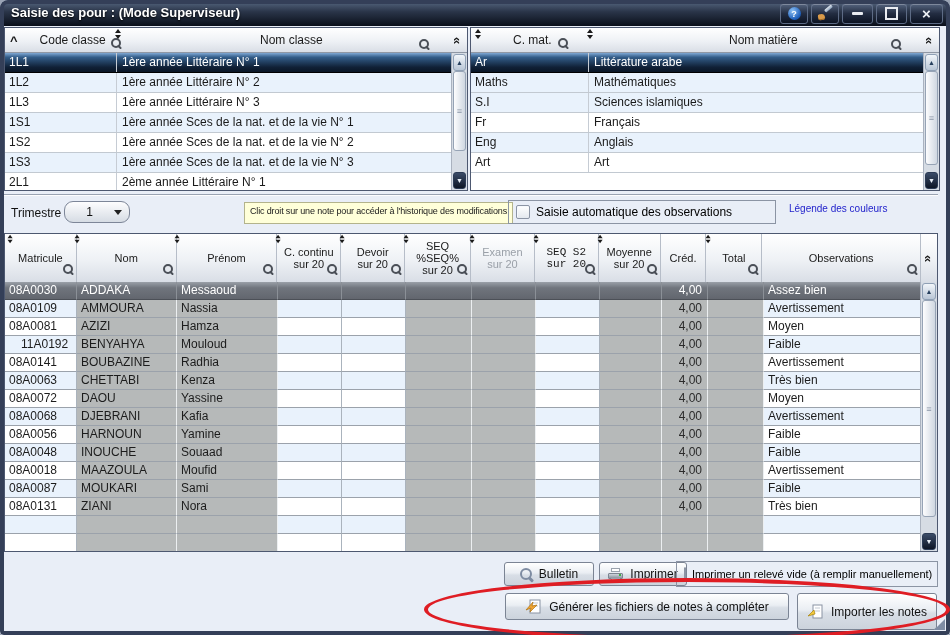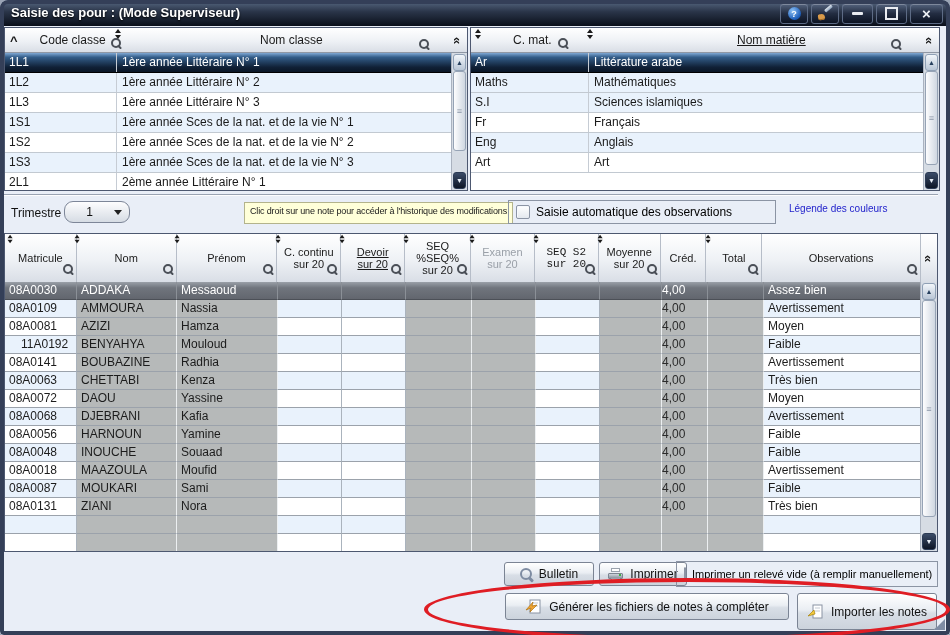--- a/index.html
+++ b/index.html
@@ -62,21 +62,21 @@
   .gh .mag{position:absolute;right:3px;bottom:8px;}
   #ghead .sortd{top:0px;transform:scale(.85);z-index:2;}
   .ghstub{width:16px;display:flex;align-items:center;justify-content:center;}
   #gbody{position:absolute;top:48px;left:0;bottom:0;width:918px;overflow:hidden;}
   .grow{display:flex;height:18px;}
   .gc{box-sizing:border-box;height:18px;line-height:17px;font-size:12px;color:#1c1c1c;border-right:1px solid #aab3bd;border-bottom:1px solid #9ba2ab;overflow:hidden;white-space:nowrap;}
   .gc.gray{background:#b6b9b9;border-right-color:#eceff1;}
   .gc.altc{background:#e9f2fc;}
   .gc.whitec{background:#fff;}
   .gc.txt{padding-left:4px;}
-  .gc.num{padding-right:5px;color:#2b2b2b;}
+  .gc.num{text-align:right;padding-right:5px;color:#2b2b2b;}
   .grow.gsel .gc{background:linear-gradient(180deg,#9aa0a8 0%,#70757d 35%,#62666e 100%);color:#fff;border-right-color:#8b9097;border-bottom-color:#4c5057;}
   .gscroll{position:absolute;top:48px;right:0;bottom:0;width:16px;background:#d6dce4;border-left:1px solid #aab2bf;}
   
   .btn{position:absolute;border:1px solid #7b8494;border-radius:3px;background:linear-gradient(180deg,#ffffff 0%,#eaeef3 45%,#d8dee6 55%,#ccd3dc 100%);display:flex;align-items:center;justify-content:center;gap:7px;font-size:12px;color:#111;box-sizing:border-box;}
   .bigmag{width:8px;height:8px;border:2px solid #7e8ca2;border-radius:50%;position:relative;display:inline-block;}
   .bigmag::after{content:"";position:absolute;width:6px;height:2.5px;background:#7e8ca2;top:8px;left:6px;transform:rotate(45deg);border-radius:1px;}
   .printer{position:relative;width:15px;height:13px;}
   .printer .pp{position:absolute;left:3px;top:0;width:9px;height:4px;background:#fff;border:1px solid #9aa2ac;box-sizing:border-box;}
   .printer .pb{position:absolute;left:0;bottom:2px;width:15px;height:6px;background:linear-gradient(#cfd5dc,#8d95a0);border:1px solid #7d8692;border-radius:1px;box-sizing:border-box;}
   .printer .pg{position:absolute;right:2px;bottom:5px;width:2px;height:2px;background:#3fae4a;}
@@ -156,21 +156,21 @@
       <div class="sb-down">▼</div>
     </div>
   </div>
 
   <div class="stable subject-t" id="subjectTable" style="left:470px;top:27px;width:468px;height:162px;">
     <div class="sthead">
       <span class="sortd" style="left:4px;top:1px;"></span>
       <span style="margin-left:42px;">C. mat.</span>
       <span class="mag" style="margin-left:6px;margin-top:6px;"></span>
       <span class="sortd" style="left:116px;top:1px;"></span>
-      <span style="position:absolute;left:266px;text-decoration:underline;">Nom matière</span>
+      <span style="position:absolute;left:258px;">Nom matière</span>
       <span class="mag" style="position:absolute;right:38px;top:11px;"></span>
       <span class="dblchev" style="position:absolute;right:6px;top:5px;">«</span>
     </div>
     <div class="tbody">
         <div class="trow tsel">
           <div class="tc1">Ar</div>
           <div class="tc2">Littérature arabe</div>
         </div>
         <div class="trow alt">
           <div class="tc1">Maths</div>
@@ -239,21 +239,21 @@
         </div>
         <span class="sortd" style="left: 270px;"></span>
         <div class="gh" style="width: 64px;">
           <div class="ghl">
             <div>C. continu</div>
             <div>sur 20</div>
           </div>
           <span class="mag"></span>
         </div>
         <span class="sortd" style="left: 334px;"></span>
-        <div class="gh" style="width: 64px; text-decoration: underline;">
+        <div class="gh" style="width: 64px;">
           <div class="ghl">
             <div>Devoir</div>
             <div>sur 20</div>
           </div>
           <span class="mag"></span>
         </div>
         <span class="sortd" style="left: 398px;"></span>
         <div class="gh" style="width: 66px;">
           <div class="ghl">
             <div>SEQ</div>

